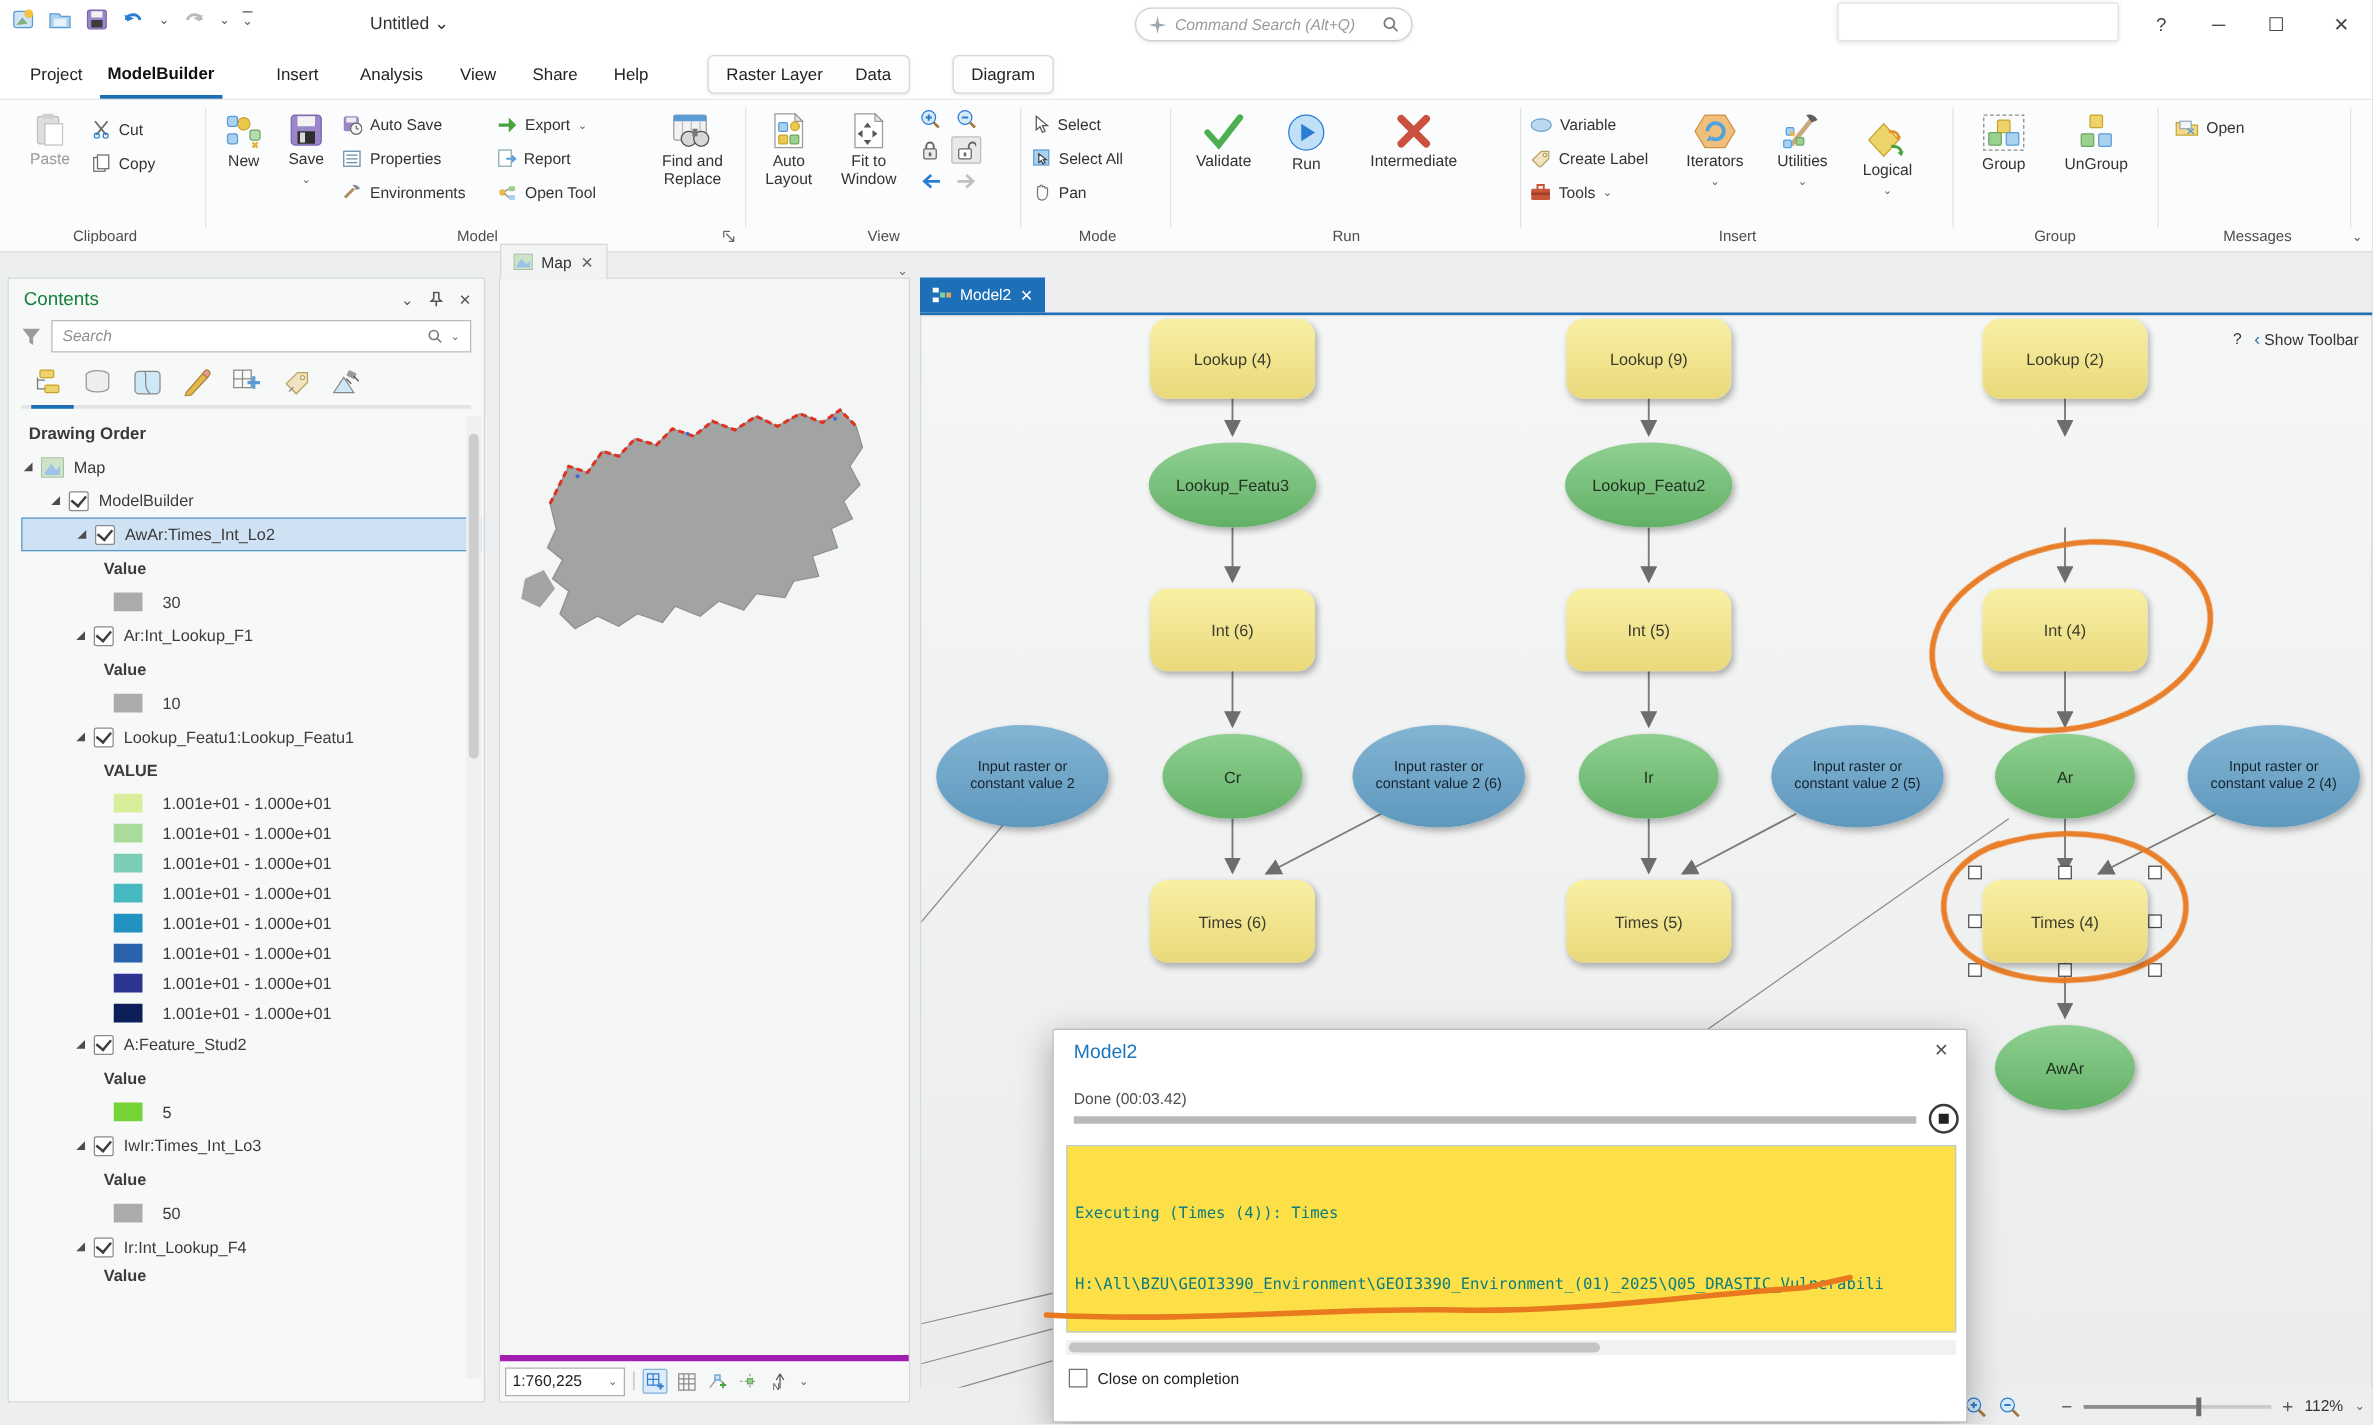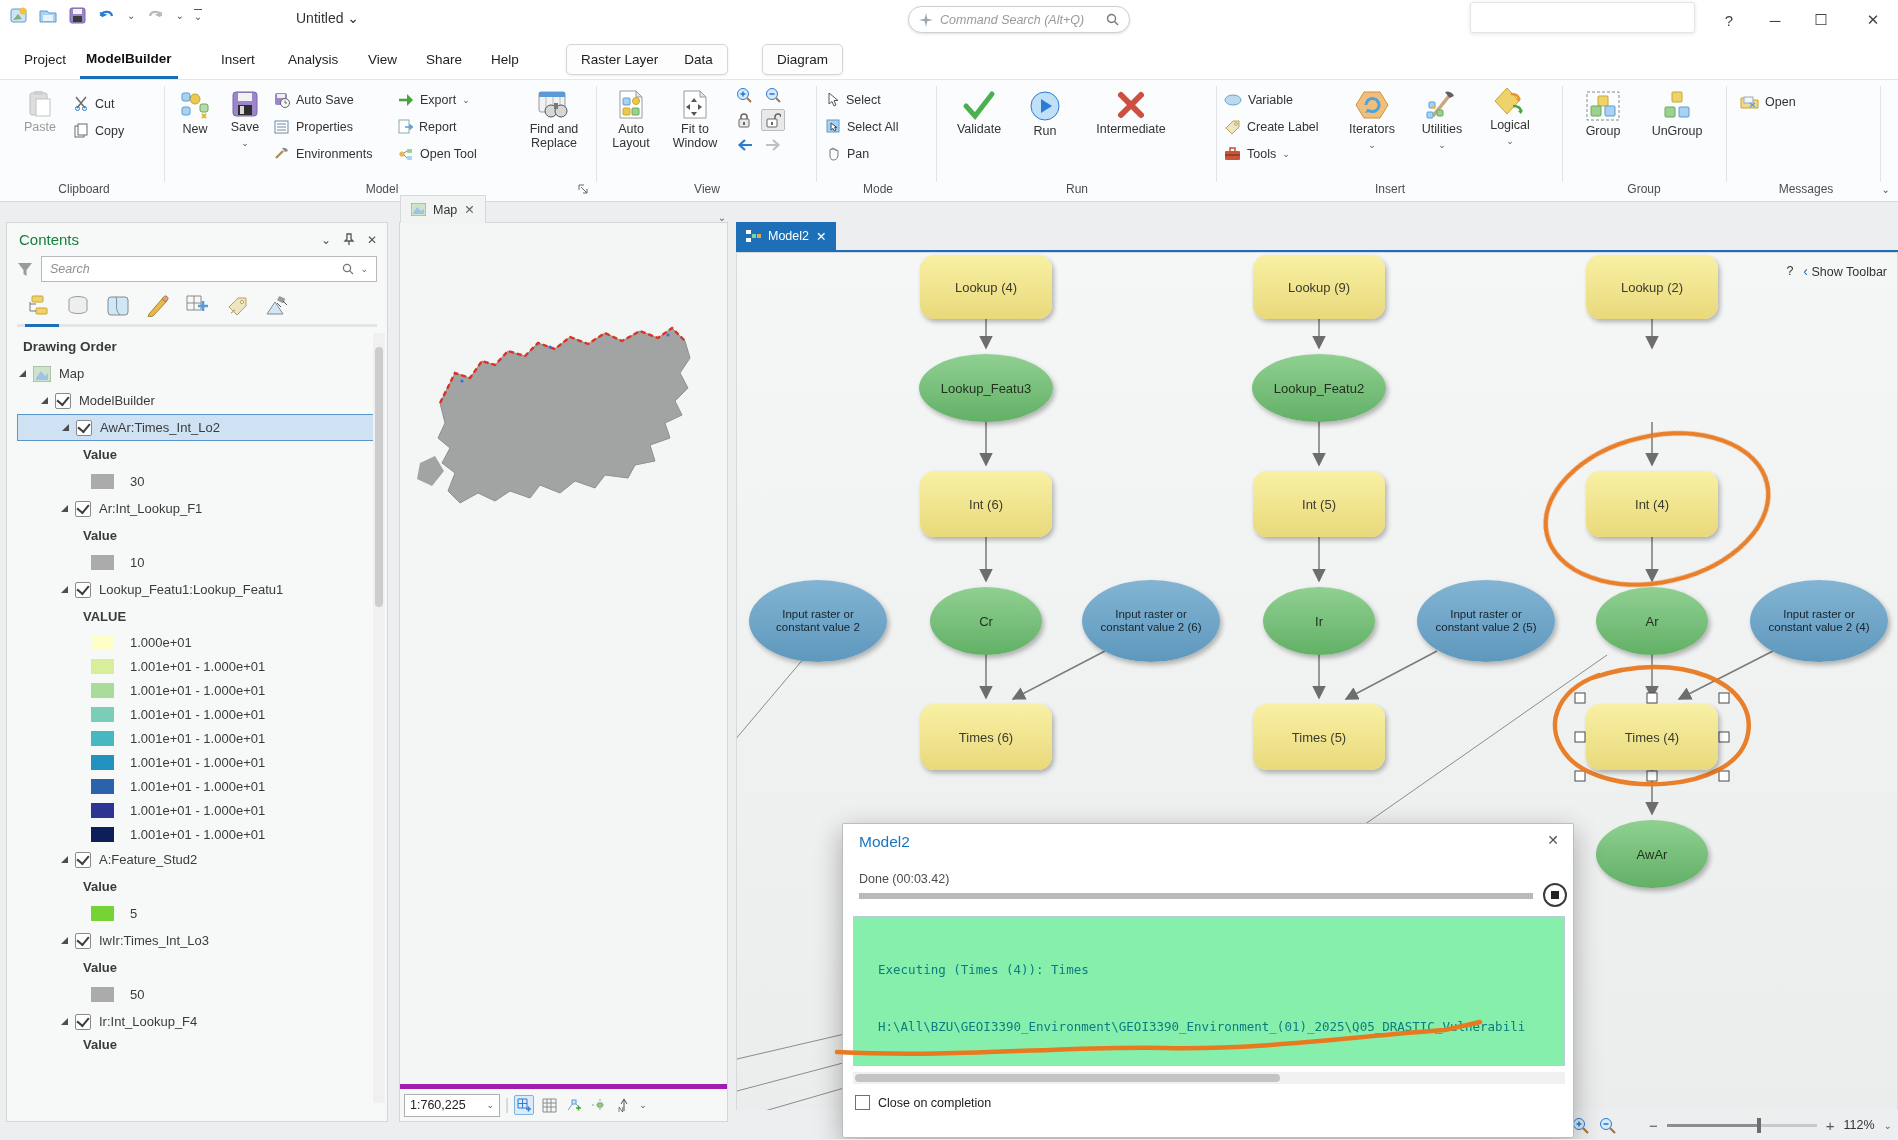--- a/index.html
+++ b/index.html
@@ -126,22 +126,22 @@
   #dialog{ position:absolute; left:105px; top:570px; width:732px; height:315px;
       background:#fff; border:1px solid #bdbdbd; border-radius:2px;
       box-shadow:0 8px 28px rgba(0,0,0,.30); z-index:40; }
   #dialog .title{ position:absolute; left:16px; top:9px; font-size:15.5px; color:#1b75bb; }
   #dialog .close{ position:absolute; right:14px; top:8px; color:#555; font-size:14px; }
   #dialog .status{ position:absolute; left:16px; top:48px; font-size:12.5px; color:#4c4c4c; }
   #dialog .pbar{ position:absolute; left:16px; top:69px; width:674px; height:6px; background:#b9b9b9; }
   #dialog .stopbtn{ position:absolute; left:700px; top:59px; width:24px; height:24px; border:2px solid #3a3a3a;
       border-radius:50%; display:flex; align-items:center; justify-content:center; }
   #dialog .stopbtn::after{ content:""; width:8px; height:8px; background:#222; }
-  #dialog .log{ position:absolute; left:10px; top:92px; width:712px; height:150px; background:#86efac;
-      border:1px solid #b7cdd8; padding:5px 24px; overflow:hidden;
+  #dialog .log{ position:absolute; left:10px; top:92px; width:712px; height:150px; background:#fde047;
+      border:1px solid #b7cdd8; padding:5px 6px; overflow:hidden;
       font-family:"DejaVu Sans Mono", monospace; font-size:12.5px; line-height:19px; white-space:pre; }
   .lg-teal{ color:#0b7c80; }
   #dialog .dscroll{ position:absolute; left:10px; top:248px; width:712px; height:12px; background:#f1f1f1; }
   #dialog .dscroll .th{ position:absolute; left:2px; top:2px; width:425px; height:8px; background:#c4c4c4; border-radius:4px; }
   #dialog .chkrow{ position:absolute; left:12px; top:271px; display:flex; align-items:center; gap:8px;
       font-size:12.5px; color:#222; }
   .chk{ width:15px; height:15px; border:1px solid #707070; background:#fff; }
   .dialog-underline{ position:absolute; left:-8px; top:188px; width:700px; height:48px; pointer-events:none; }
 </style>
 </head>
@@ -499,21 +499,21 @@
             <path d="M8 26 L24 6" stroke="#c9a87c" stroke-width="3.6"></path>
             <path d="M20 2 a7 7 0 0 1 9 4 l-4.5 2 z" fill="#5f5f5f"></path>
             <rect x="4" y="12" width="6" height="6" rx="1" fill="#a8d2f0" stroke="#4da3dd"></rect>
             <rect x="2" y="22" width="6" height="6" rx="1" fill="#a8d2f0" stroke="#4da3dd"></rect>
             <rect x="12" y="20" width="6" height="6" rx="1" fill="#9bd08e" stroke="#6aa85f"></rect>
             <circle cx="9" cy="17" r="2" fill="#e7b94c"></circle>
           </svg>
         <span>Utilities</span>
         <span class="chevd">⌄</span>
       </div>
-      <div class="bigbtn abs" style="left:258px;top:0;width:60px;">
+      <div class="bigbtn abs" style="left:258px;top:11px;width:60px;">
         <svg width="34" height="30">
             <path d="M14 2 L26 15 L14 28 L2 15 Z" fill="#eed36a" stroke="#c9a52f"></path>
             <path d="M18 8 c6 0 8 2 8 6" fill="none" stroke="#e8912d" stroke-width="2.4"></path>
             <path d="M28 12 l-2 4 -3 -3 z" fill="#e8912d"></path>
             <path d="M20 20 c6 0 8 2 8 6" fill="none" stroke="#4ba33f" stroke-width="2.4"></path>
             <path d="M30 24 l-2 4 -3 -3 z" fill="#4ba33f"></path>
           </svg>
         <span>Logical</span>
         <span class="chevd">⌄</span>
       </div>
@@ -670,24 +670,20 @@
           <span class="sw" style="background-color: rgb(171, 171, 171);"></span>
           <span>10</span>
         </div>
 
       <div class="trow" style="padding-left:54px;">
         <span class="tri"></span>
           <span class="cb"></span>
         <span>Lookup_Featu1:Lookup_Featu1</span>
       </div>
       <div class="trow vlabel">VALUE</div>
-      <div class="trow" style="height:24px;">
-          <span class="sw" style="background-color: rgb(254, 254, 200);"></span>
-          <span>1.000e+01</span>
-        </div>
       <div class="trow" style="height:24px;">
           <span class="sw" style="background-color: rgb(217, 238, 154);"></span>
           <span>1.001e+01 - 1.000e+01</span>
         </div>
       <div class="trow" style="height:24px;">
           <span class="sw" style="background-color: rgb(169, 220, 154);"></span>
           <span>1.001e+01 - 1.000e+01</span>
         </div>
       <div class="trow" style="height:24px;">
           <span class="sw" style="background-color: rgb(124, 205, 184);"></span>

